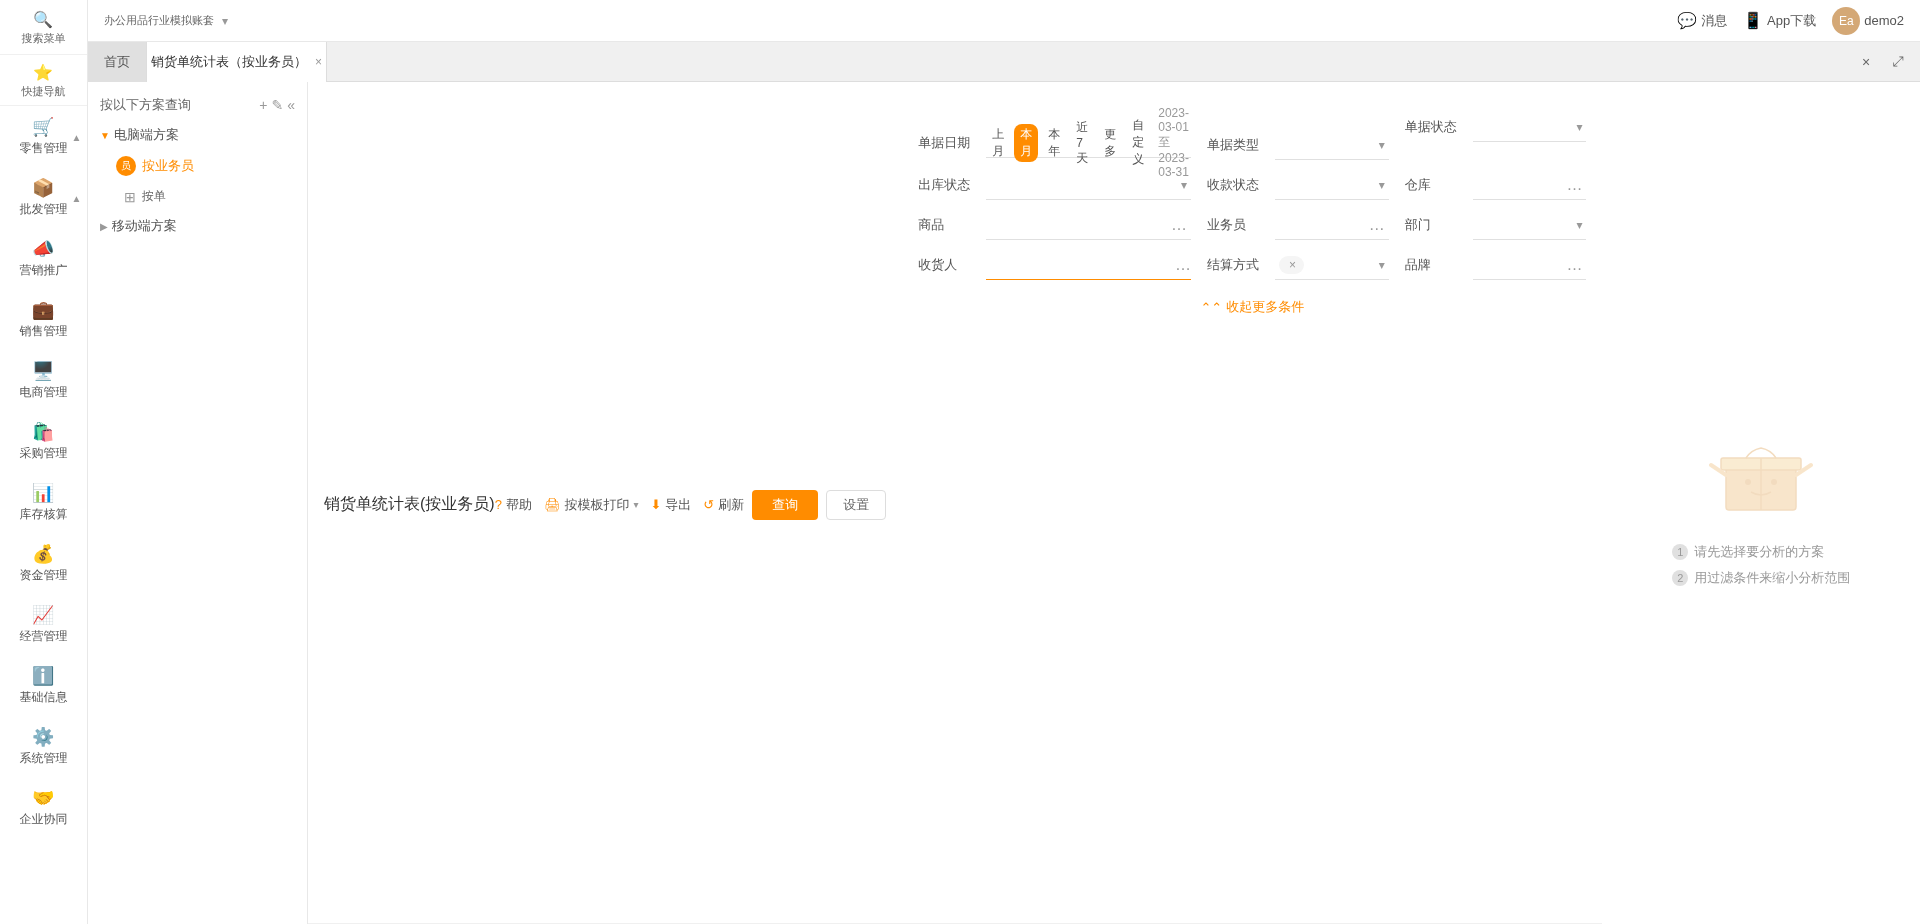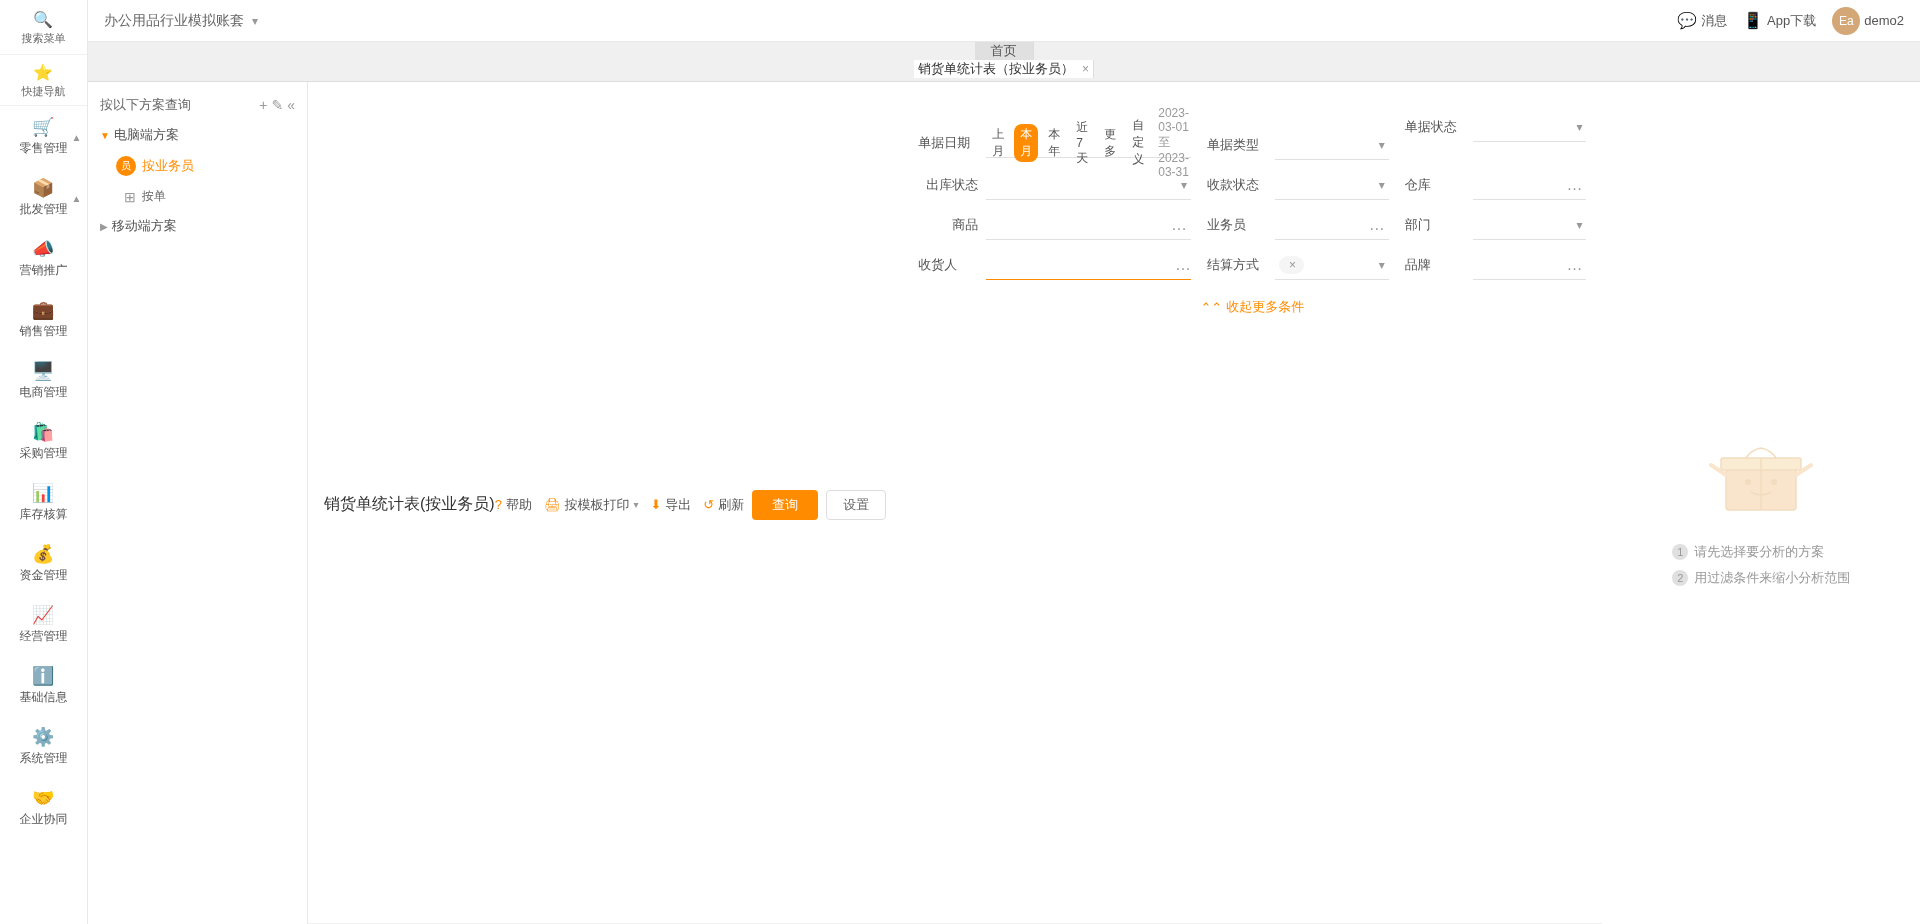--- a/index.html
+++ b/index.html
@@ -69,34 +69,33 @@
     
     #topbar {
       height: 42px;
       background: #fff;
       border-bottom: 1px solid #e8e8e8;
       display: flex; align-items: center; justify-content: space-between;
       padding: 0 16px;
       flex-shrink: 0;
     }
     .topbar-left { display: flex; align-items: center; gap: 8px; }
-    .topbar-title { font-size: 14px; color: #666; cursor: pointer; }
+    .topbar-title { font-size: 11px; color: #666; cursor: pointer; }
     .topbar-dropdown { color: #999; font-size: 12px; cursor: pointer; }
     .topbar-right { display: flex; align-items: center; gap: 16px; }
     .topbar-right-item { display: flex; align-items: center; gap: 4px; color: #555; font-size: 13px; cursor: pointer; }
     .topbar-avatar { width: 28px; height: 28px; border-radius: 50%; background: #d4a876; display: flex; align-items: center; justify-content: center; color: #fff; font-size: 12px; overflow: hidden; }
 
     
     #tabbar {
       height: 40px;
       background: #f0f0f0;
       display: flex; align-items: center;
       flex-shrink: 0;
       border-bottom: 1px solid #ddd;
-      flex-direction: column;
     }
     .tab-item {
       height: 40px;
       display: flex; align-items: center;
       padding: 0 4px;
       cursor: pointer;
       font-size: 13px;
       color: #555;
       background: #e8e8e8;
       border-right: 1px solid #ddd;
@@ -474,21 +473,21 @@
           <div class="filter-item" style="flex:1;">
             <span class="filter-label">单据状态</span>
             <div class="filter-select">
               <span></span>
               <span class="select-arrow">▾</span>
             </div>
           </div>
         </div>
 
         <div class="filter-row">
-          <div class="filter-item" style="flex:1.5;text-align:right;">
+          <div class="filter-item" style="flex:1.5;">
             <span class="filter-label">出库状态</span>
             <div class="filter-select">
               <span></span>
               <span class="select-arrow">▾</span>
             </div>
           </div>
           <div class="filter-item" style="flex:1;">
             <span class="filter-label">收款状态</span>
             <div class="filter-select">
               <span></span>
@@ -498,21 +497,21 @@
           <div class="filter-item" style="flex:1;">
             <span class="filter-label">仓库</span>
             <div class="filter-input">
               <span></span>
               <span class="filter-dots">…</span>
             </div>
           </div>
         </div>
 
         <div class="filter-row">
-          <div class="filter-item" style="flex:1.5;text-align:right;">
+          <div class="filter-item" style="flex:1.5;">
             <span class="filter-label">商品</span>
             <div class="filter-input">
               <span></span>
               <span class="filter-dots">…</span>
             </div>
           </div>
           <div class="filter-item" style="flex:1;">
             <span class="filter-label">业务员</span>
             <div class="filter-input">
               <span></span>

